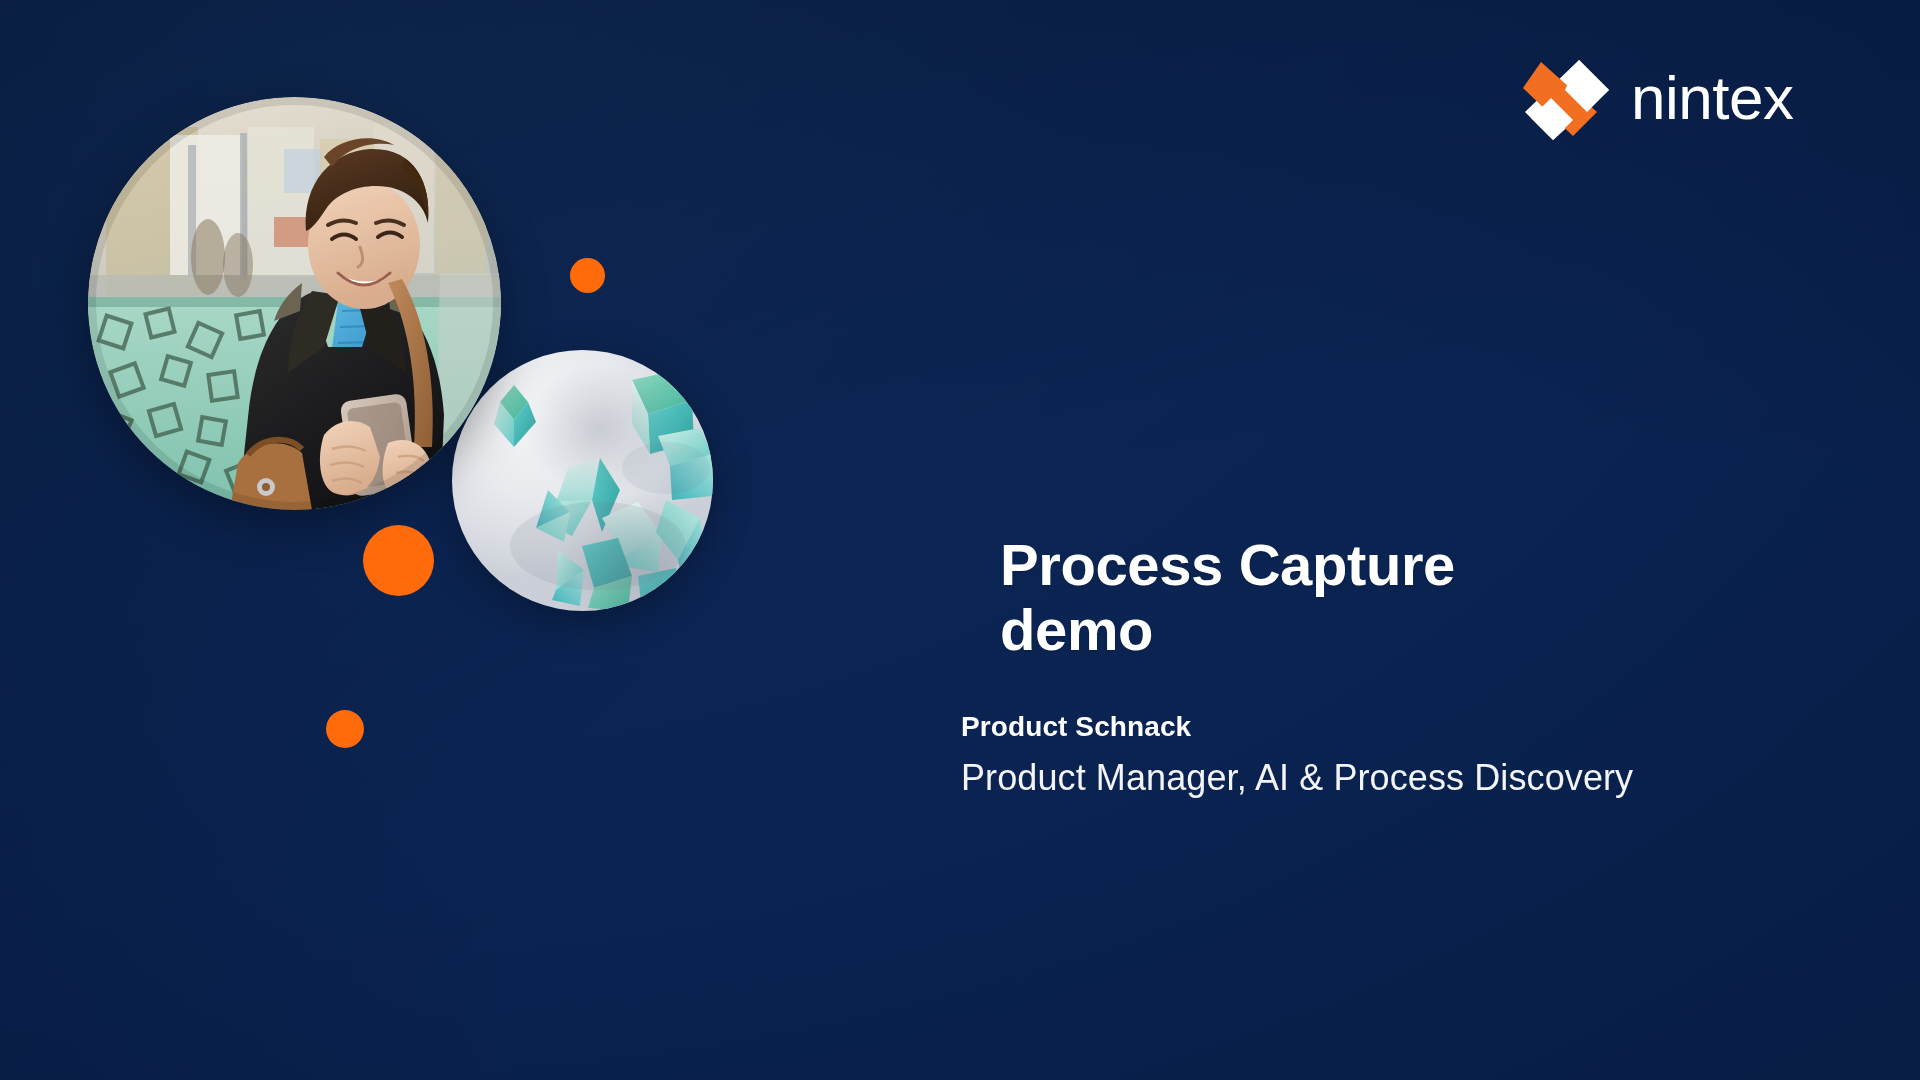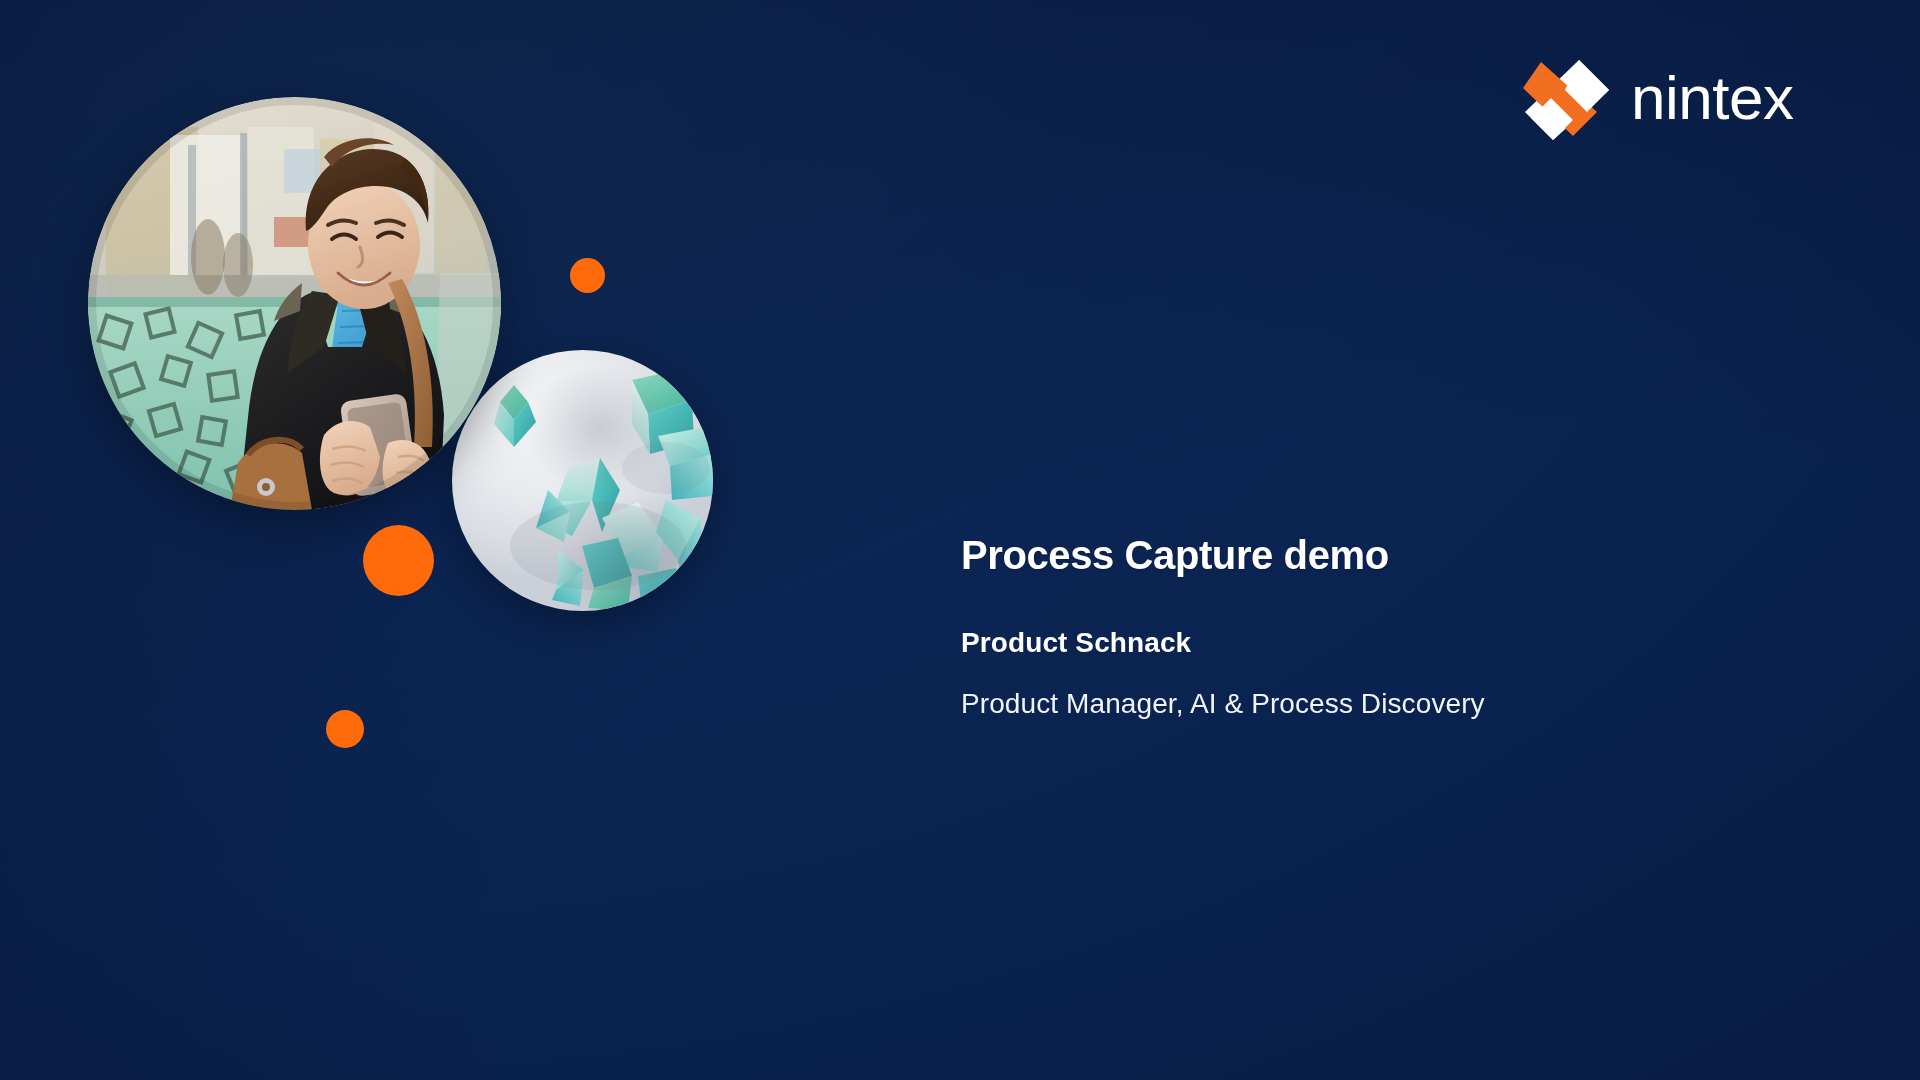--- a/index.html
+++ b/index.html
@@ -94,39 +94,40 @@
 
   
   .text-block {
     position:absolute;
     left:961px; top:533px;
     width:760px;
     z-index:5;
   }
   .slide-title {
     color:#FFFFFF;
-    font-size:40px;
+    font-size:58px;
     font-weight:700;
     line-height:1.115;
     letter-spacing:-0.4px;
     max-width:600px;
     text-shadow:0 1px 2px rgba(0,0,0,0.22);
+    margin-left:39px;
   }
   .presenter-name {
     margin-top:48px;
     color:#FFFFFF;
     font-size:28px;
     font-weight:700;
     line-height:1.2;
     letter-spacing:0.1px;
   }
   .presenter-role {
-    margin-top:28px;
+    margin-top:12px;
     color:#F2F4F8;
-    font-size:28px;
+    font-size:36px;
     font-weight:400;
     line-height:1.2;
     letter-spacing:0.1px;
   }
 </style>
 </head>
 <body>
 
 <div class="slide">
 

